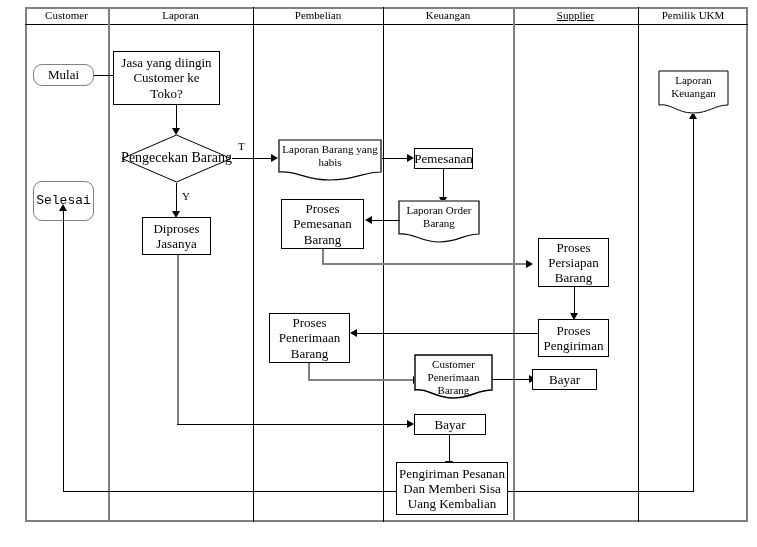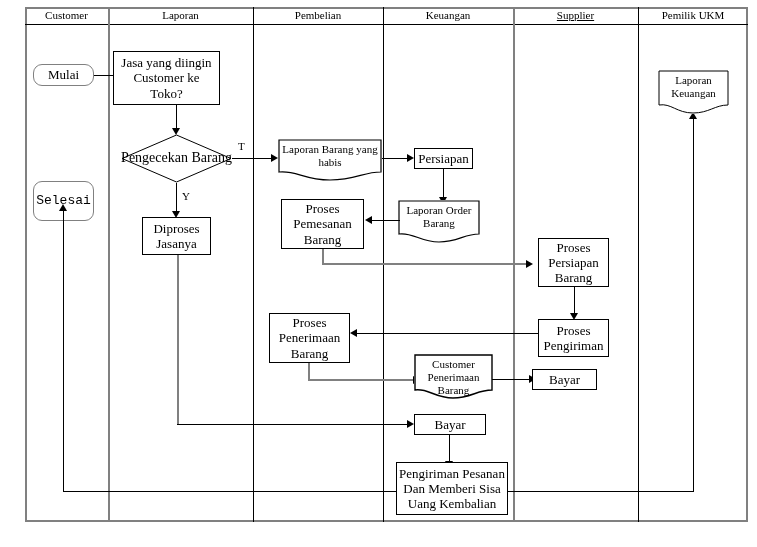--- a/index.html
+++ b/index.html
@@ -122,21 +122,21 @@
   <div class="ln v gray" style="left:314px;top:249px;height:15px;width:2px;"></div>
   <div class="ln h gray" style="left:314px;top:263px;width:205px;height:2px;"></div>
   <div class="arw r" style="left:518px;top:260px;"></div>
 
   <div class="node" style="left:261px;top:313px;width:81px;height:50px;">Proses Penerimaan Barang</div>
 
   <div class="ln v gray" style="left:300px;top:363px;height:17px;width:2px;"></div>
   <div class="ln h gray" style="left:300px;top:379px;width:106px;height:2px;"></div>
   <div class="arw r" style="left:405px;top:376px;"></div>
 
-  <div class="node" style="left:406px;top:148px;width:59px;height:21px;">Persiapan</div>
+  <div class="node" style="left:406px;top:148px;width:59px;height:21px;">Pemesanan</div>
 
   <div class="ln v" style="left:435px;top:169px;height:29px;"></div>
   <div class="arw d" style="left:431px;top:197px;"></div>
 
   <div class="doc" style="left:390px;top:200px;width:82px;height:43px;">
     <svg class="doc-svg" viewBox="0 0 82 43" preserveAspectRatio="none">
       <path d="M1,1 L81,1 L81,34 C66,34 60,42 41,42 C22,42 15,32 1,34 Z" fill="#ffffff" stroke="#000000" stroke-width="1.2"></path>
     </svg>
     <div class="doc-txt">Laporan Order Barang</div>
   </div>

